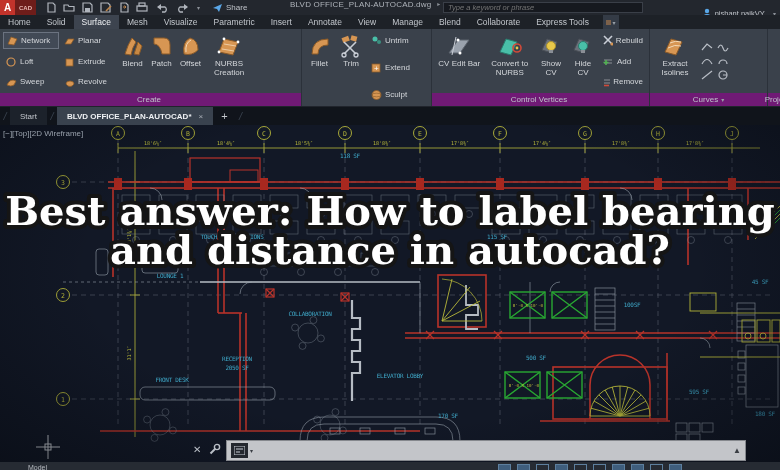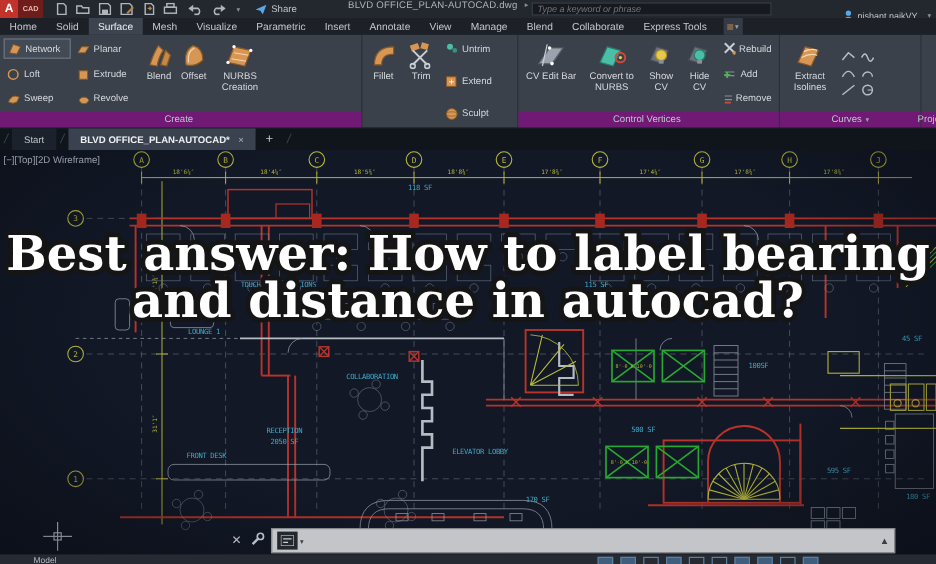--- a/index.html
+++ b/index.html
@@ -219,20 +219,28 @@
           </div>
         </div>
         <div class="bigbtn" style="width:27px">
           <span class="icn">
               <svg width="22" height="24">
                 <path d="M3 20 Q6 10 10 4 L14 8 Q10 14 9 21 z" fill="#d79653" stroke="#8a5a28" stroke-width="1"></path>
                 <path d="M12 20 L16 8 L20 12 L17 21 z" fill="#c78843" stroke="#8a5a28" stroke-width="1"></path>
               </svg>
             </span>
           <span>Blend</span>
+        </div>
+        <div class="bigbtn" style="width:27px">
+          <span class="icn">
+              <svg width="22" height="24">
+                <path d="M3 4 h10 q6 0 6 7 v9 h-8 q-2 -10 -8 -10 z" fill="#d79653" stroke="#8a5a28" stroke-width="1"></path>
+              </svg>
+            </span>
+          <span>Patch</span>
         </div>
         <div class="bigbtn" style="width:27px">
           <span class="icn">
               <svg width="22" height="24">
                 <path d="M4 20 Q2 8 10 4 Q18 6 18 16 Q12 22 4 20" fill="#d79653" stroke="#8a5a28" stroke-width="1"></path>
                 <path d="M6 18 Q5 9 11 6" fill="none" stroke="#f3d9b8" stroke-width="1"></path>
               </svg>
             </span>
           <span>Offset</span>
         </div>

